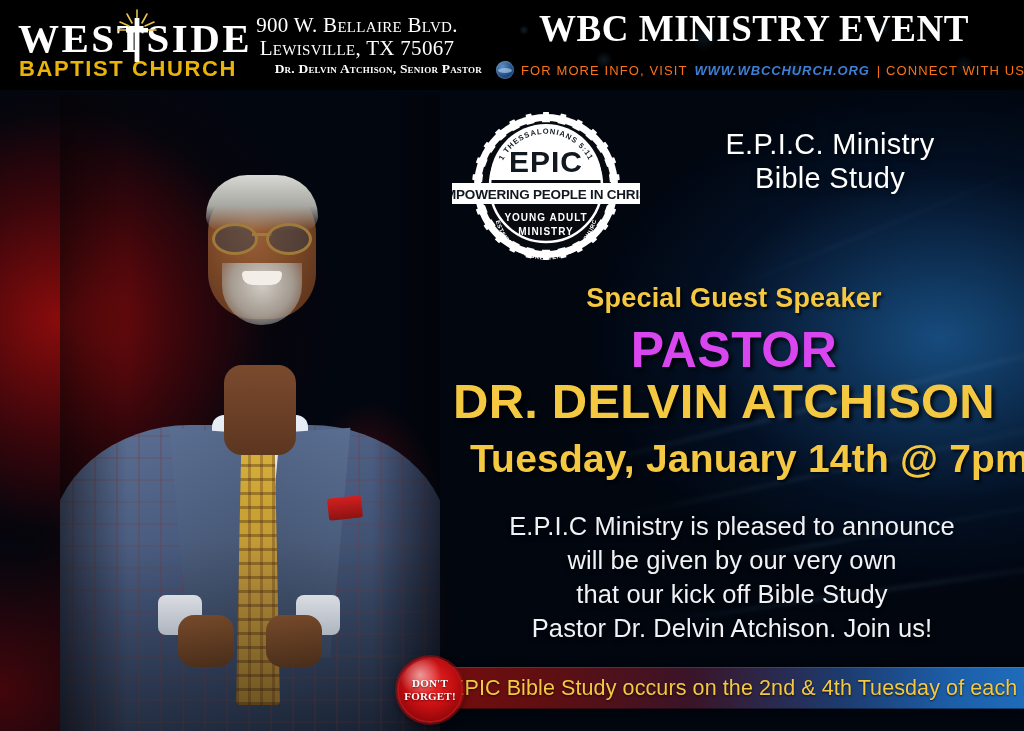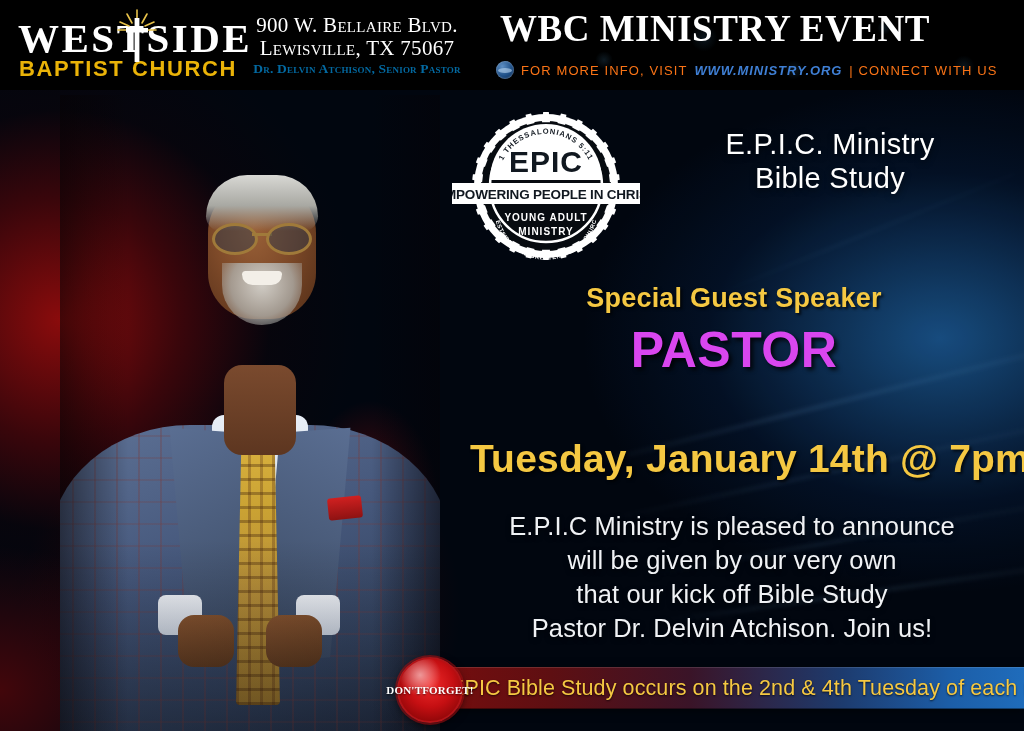--- a/index.html
+++ b/index.html
@@ -121,32 +121,34 @@
   .addr1,.addr2{
     color:#ffffff;
     font-size:21px;
     line-height:1.08;
     letter-spacing:.3px;
     font-variant:small-caps;
     font-weight:normal;
     white-space:nowrap;
   }
   .addr3{
-    color:#0369a1;
+    color:#ffffff;
     font-size:13.5px;
     line-height:1.5;
     letter-spacing:.2px;
     font-variant:small-caps;
     font-weight:bold;
     white-space:nowrap;
+    text-align:right;
   }
 
   
   .event-title{
     position:absolute; left:500px; top:10px; width:508px;
+    text-align:center;
     font-family:"Liberation Serif", serif;
     font-weight:bold;
     font-size:37px;
     letter-spacing:.5px;
     color:#ffffff;
     line-height:1;
     white-space:nowrap;
   }
   .info-row{
     position:absolute; left:496px; top:58px; width:514px;
@@ -379,21 +381,21 @@
   }
   .forget-badge{
     position:absolute; left:397px; top:657px; width:62px; height:62px;
     border-radius:50%;
     background:
       radial-gradient(circle at 34% 26%, rgba(255,255,255,.55) 0%, rgba(255,255,255,0) 34%),
       radial-gradient(circle at 50% 40%, #f02a2a 0%, #c50f12 48%, #8c0608 82%, #620406 100%);
     border:2px solid #b21418;
     box-shadow:0 0 0 2px rgba(170,15,18,.55), 0 3px 9px rgba(0,0,0,.65);
     display:flex;
-    flex-direction:row;
+    flex-direction:column;
     align-items:center;
     justify-content:center;
     z-index:5;
   }
   .forget-badge span{
     color:#ffffff;
     font-family:"Liberation Serif", serif;
     font-weight:bold;
     font-size:11px;
     line-height:1.18;
@@ -519,20 +521,21 @@
     </svg>
   </div>
 
   <div class="main-title">
     <div>E.P.I.C. Ministry</div>
     <div>Bible Study</div>
   </div>
 
   <div class="guest-label">Special Guest Speaker</div>
   <div class="pastor-word">PASTOR</div>
+  <div class="pastor-name">DR. DELVIN ATCHISON</div>
 
   <div class="datetime">
     <div>Tuesday, January 14th @ 7pm</div>
   </div>
 
   <div class="body-copy">
     <div>E.P.I.C Ministry is pleased to announce</div>
     <div>will be given by our very own</div>
     <div>that our kick off Bible Study</div>
     <div>Pastor Dr. Delvin Atchison. Join us!</div>
@@ -570,19 +573,19 @@
       <div class="addr1">900 W. Bellaire Blvd.</div>
       <div class="addr2">Lewisville, TX 75067</div>
       <div class="addr3">Dr. Delvin Atchison, Senior Pastor</div>
     </div>
 
     <div class="event-title">WBC MINISTRY EVENT</div>
 
     <div class="info-row">
       <div class="globe-icon"></div>
       <span class="info-text">FOR MORE INFO, VISIT</span>
-      <span class="info-url">WWW.MINISTRY.ORG</span>
+      <span class="info-url">WWW.WBCCHURCH.ORG</span>
       <span class="info-text">| CONNECT WITH US</span>
 
     </div>
   </div>
 
 </div>
 
 </body></html>

